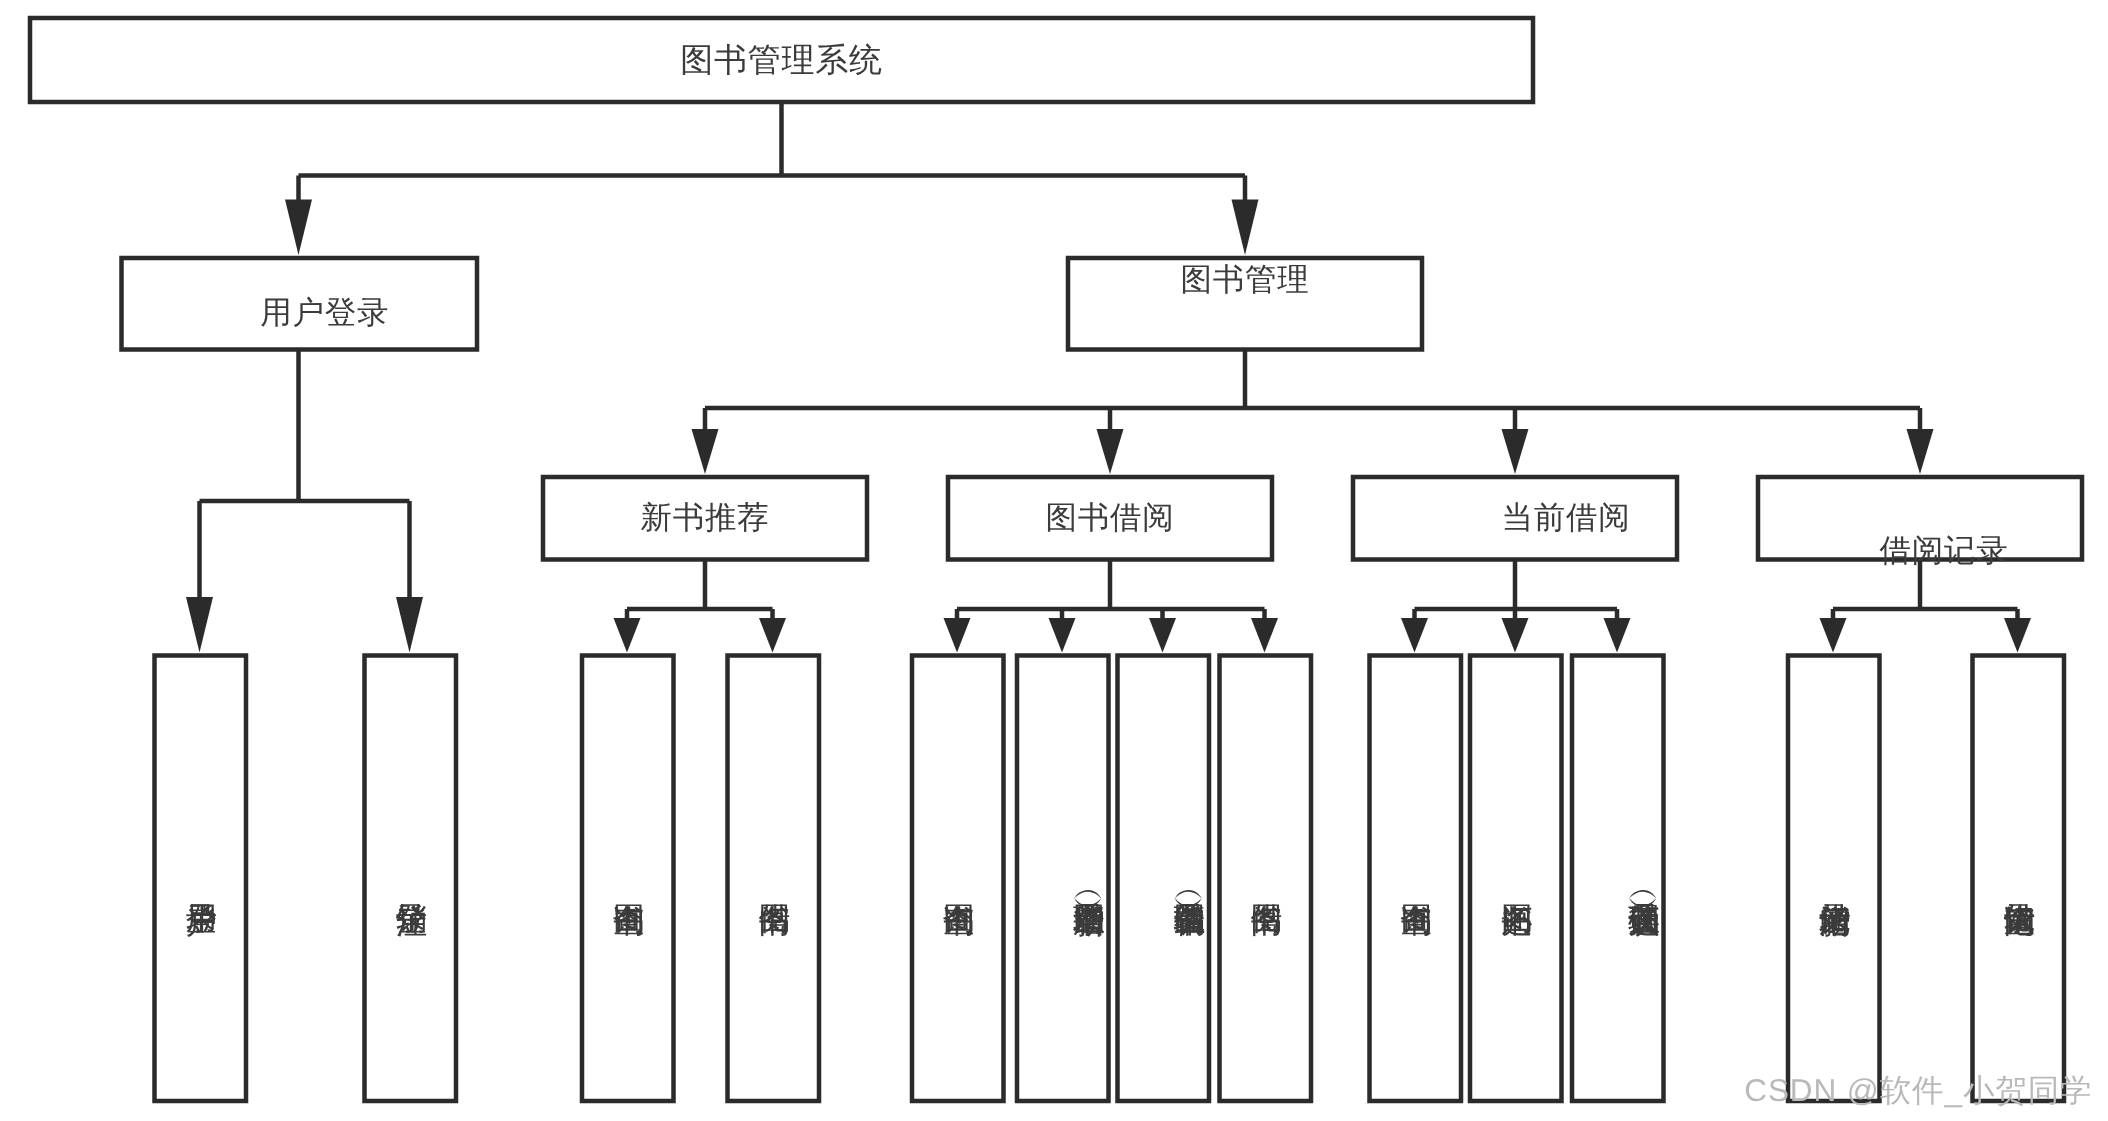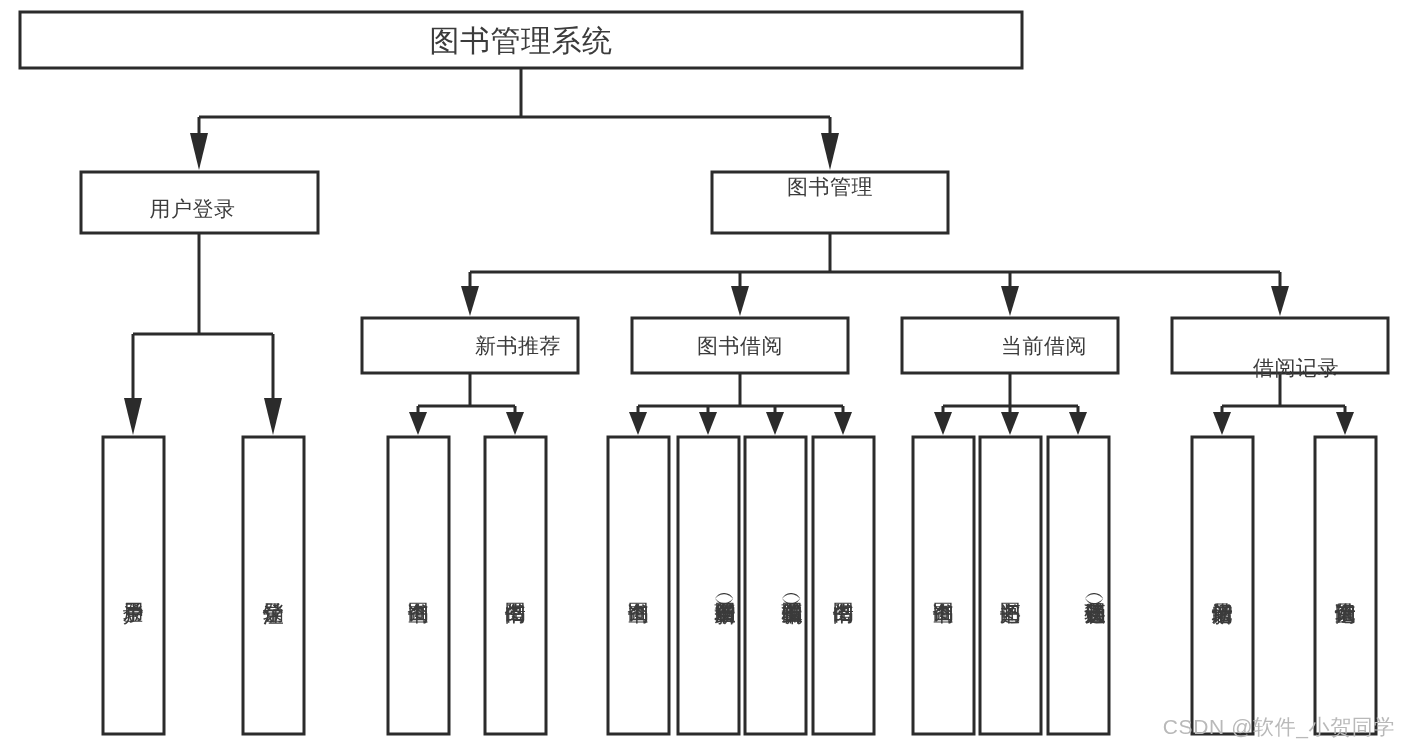--- a/index.html
+++ b/index.html
@@ -168,26 +168,26 @@
       <rect class="node-box" x="745" y="437" width="61" height="297"></rect>
       <rect class="node-box" x="813" y="437" width="61" height="297"></rect>
       <rect class="node-box" x="913" y="437" width="61" height="297"></rect>
       <rect class="node-box" x="980" y="437" width="61" height="297"></rect>
       <rect class="node-box" x="1048" y="437" width="61" height="297"></rect>
       <rect class="node-box" x="1192" y="437" width="61" height="297"></rect>
       <rect class="node-box" x="1315" y="437" width="61" height="297"></rect>
     </g>
   </svg>
 
-  <div class="node-label-h" style="left:20px; top:12px; width:1002px; height:56px; font-size:30px;">图书管理系统</div>
-
-  <div class="node-label-h" style="left:74px; top:172px; width:237px; height:74px;">用户登录</div>
+  <div class="node-label-h" style="left:20px; top:12px; width:1002px; height:56px; font-size:22px;">图书管理系统</div>
+
+  <div class="node-label-h" style="left:98px; top:172px; width:237px; height:74px;">用户登录</div>
   <div class="node-label-h" style="left:712px; top:156px; width:236px; height:61px;">图书管理</div>
 
-  <div class="node-label-h" style="left:362px; top:318px; width:216px; height:55px;padding-left:48px;">新书推荐</div>
+  <div class="node-label-h" style="left:362px; top:318px; width:216px; height:55px;">新书推荐</div>
   <div class="node-label-h" style="left:632px; top:318px; width:216px; height:55px;border-radius:19px;">图书借阅</div>
   <div class="node-label-h" style="left:936px; top:318px; width:216px; height:55px;">当前借阅</div>
   <div class="node-label-h" style="left:1172px; top:318px; width:248px; height:55px;margin-top:22px;">借阅记录</div>
 
   <div class="node-label-v" style="left:103px; top:437px; width:61px; height:297px;">用户登录</div>
   <div class="node-label-v" style="left:243px; top:437px; width:61px; height:297px;">注销登录</div>
   <div class="node-label-v" style="left:388px; top:437px; width:61px; height:297px;">查询图书</div>
   <div class="node-label-v" style="left:485px; top:437px; width:61px; height:297px;">借阅图书</div>
   <div class="node-label-v" style="left:608px; top:437px; width:61px; height:297px;">查询图书</div>
   <div class="node-label-v" style="left:678px; top:437px; width:61px; height:297px; align-items:flex-start;">新增图书（管理员）</div>

